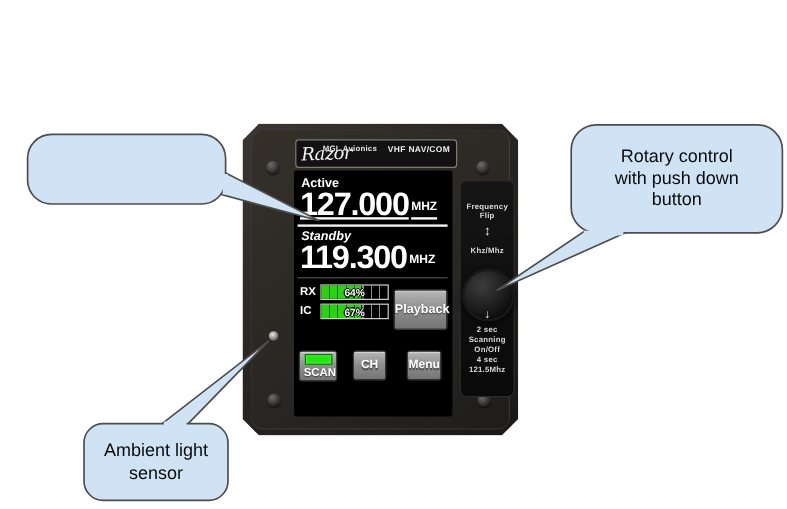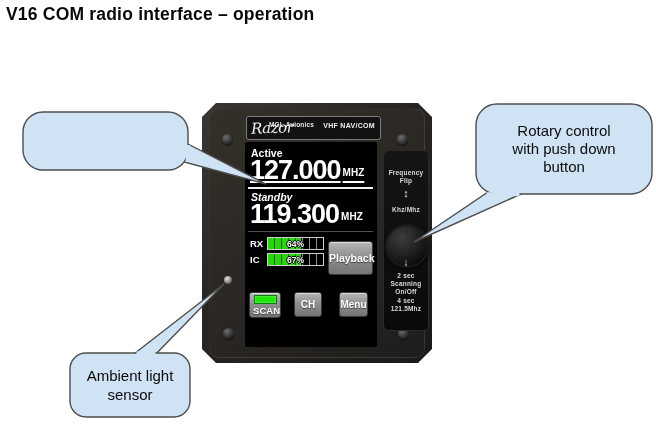--- a/index.html
+++ b/index.html
@@ -79,21 +79,20 @@
         text-align:center;color:#0b0b0b;font-size:15px;line-height:18px;white-space:pre-line;}
   .ct-touch{left:23px;top:112px;width:165px;height:58px;}
   .ct-rotary{left:476px;top:104px;width:176px;height:90px;}
   .ct-ambient{left:70px;top:353px;width:120px;height:64px;line-height:19px;}
 </style>
 </head>
 <body>
 
 <div class="stage">
 
-  <div class="page-title">V16 COM radio interface – operation</div>
 
   <div class="device">
     <div class="inner-face"></div>
 
     <div class="screw" style="left:19.5px;top:30.5px;"></div>
     <div class="screw" style="left:194.5px;top:30.5px;"></div>
     <div class="screw" style="left:20.5px;top:225px;"></div>
     <div class="screw" style="left:195.5px;top:225px;"></div>
     <div class="sensor"></div>
 

